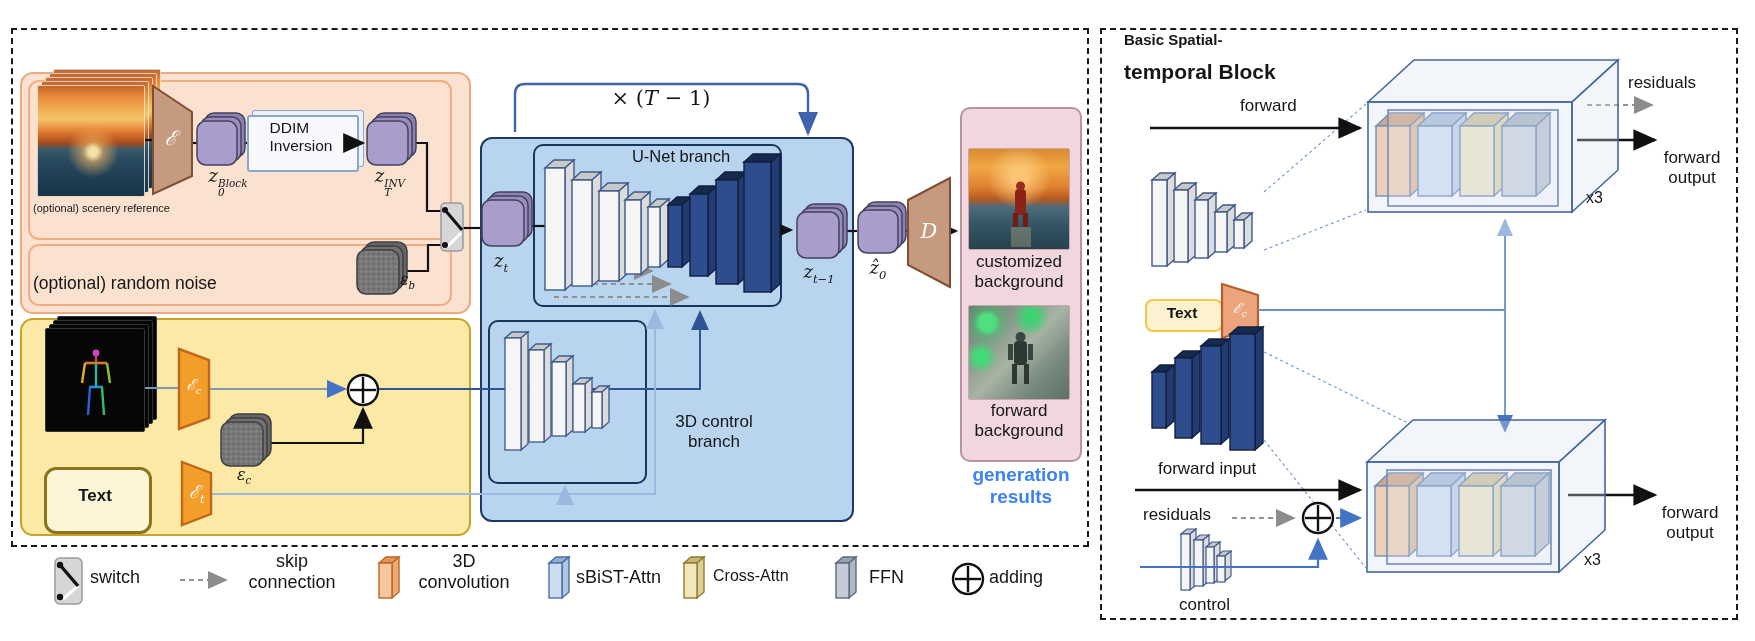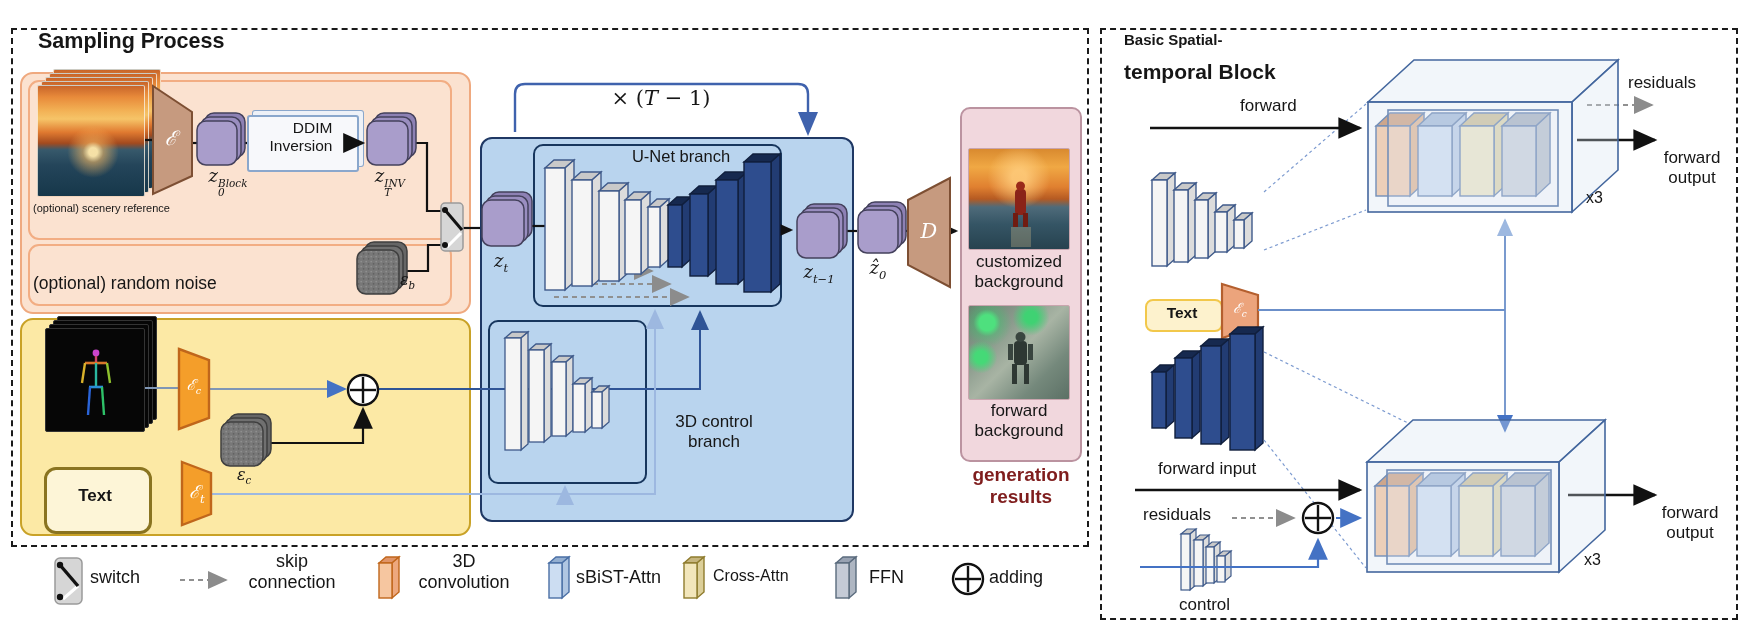--- a/index.html
+++ b/index.html
@@ -37,21 +37,21 @@
   #labels{position:absolute;inset:0;z-index:6;pointer-events:none;}
   .lbl{position:absolute;white-space:nowrap;font-size:17px;line-height:1.15;}
   .b{font-weight:bold;}
   .c{transform:translateX(-50%);}
   .w{color:#fff;}
   .math{font-family:"DejaVu Serif","Liberation Serif",serif;font-style:italic;}
   .lbl sub{font-size:64%;}
   .stack{display:inline-flex;flex-direction:column;font-size:58%;line-height:.9;
          vertical-align:-0.45em;font-style:italic;}
   .stack .sp{display:block;}
-  .rose{color:#7f1d1d;}
+  .rose{color:#3b82f6;}
   svg{position:absolute;left:0;top:0;z-index:4;}
 </style>
 </head>
 <body>
 
 <div id="fig">
 
   <div class="abs dashed" style="left:11px;top:28px;width:1074px;height:515px;"></div>
   <div class="abs dashed" style="left:1100px;top:28px;width:634px;height:588px;"></div>
 
@@ -518,25 +518,24 @@
         <rect x="1387" y="470" width="164" height="94" fill="rgba(230,237,246,0.25)"></rect>
         <polygon points="1367,462 1413,420 1605,420 1559,462"></polygon>
         <polygon points="1559,462 1605,420 1605,530 1559,572"></polygon>
         <rect x="1367" y="462" width="192" height="110"></rect>
       </g>
     </g>
   </svg>
 
   <div id="labels">
 
-    <div class="lbl b" style="left:38px;top:29px;font-size:21.5px;">Sampling Process</div>
     <div class="lbl" style="left:33px;top:202px;font-size:11px;">(optional) scenery reference</div>
     <div class="lbl" style="left:33px;top:273px;font-size:17.5px;">(optional) random noise</div>
     <div class="lbl c w math" style="left:171px;top:127px;font-size:20px;">ℰ</div>
-    <div class="lbl c" style="left:301px;top:119px;font-size:15.5px;text-align:right;">
+    <div class="lbl c" style="left:301px;top:119px;font-size:15.5px;text-align:left;">
       <span class="sp" style="display:block;">DDIM</span>
         <span style="display:block;">Inversion</span>
     </div>
     <div class="lbl c math" style="left:228px;top:166px;font-size:18px;">
       <span>z</span><span class="stack">
           <span class="sp">Block</span>
           <span class="sp">0</span>
         </span>
     </div>
     <div class="lbl c math" style="left:390px;top:166px;font-size:18px;">

